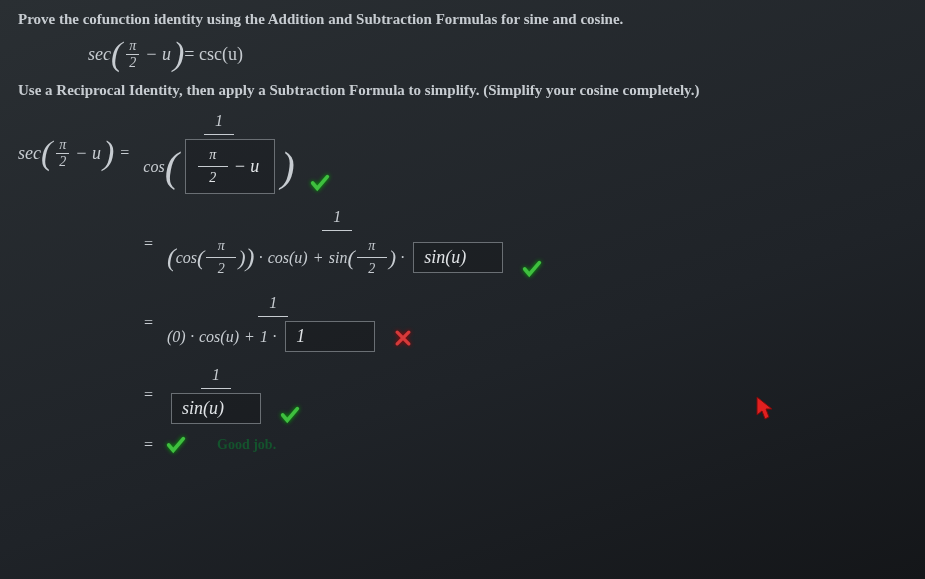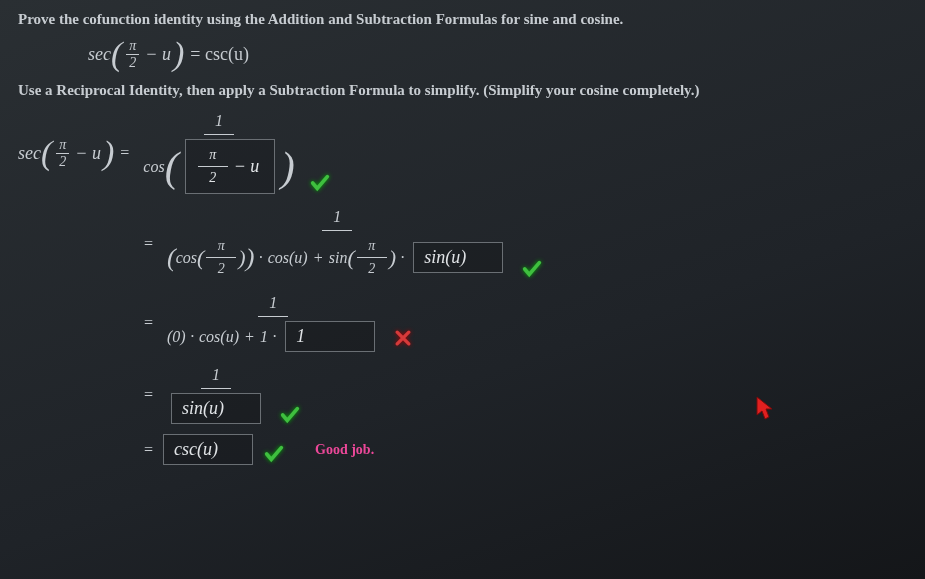--- a/index.html
+++ b/index.html
@@ -40,21 +40,21 @@
     font-style: italic;
     font-size: 18px;
     color: #e0e3e6;
     margin: 0 4px;
   }
 
   .check-icon, .cross-icon { width: 22px; height: 22px; display:inline-block; margin-left: 6px; position:relative; }
   .check-icon svg { filter: drop-shadow(0 0 2px #0a0); }
   .cross-icon svg { filter: drop-shadow(0 0 2px #a00); }
 
-  .goodjob { color: #ec4899; font-weight: bold; font-size: 14px; font-style: normal; margin-left: 30px; }
+  .goodjob { color: #14532d; font-weight: bold; font-size: 14px; font-style: normal; margin-left: 30px; }
 
   .eq { margin: 0 6px; font-style: normal; }
   .dot { margin: 0 4px; font-style: normal; }
   .plus { margin: 0 6px; font-style: normal; }
 
   .cursor-pointer {
     position: absolute;
     right: 150px;
     top: 395px;
   }
@@ -67,21 +67,21 @@
 <div class="formula-row indent1">
   <span class="math">
     <span>sec</span>
     <span class="paren parenL">(</span>
     <span class="frac">
       <span class="num">π</span>
       <span class="den">2</span>
     </span>
     <span style="margin-left:4px;">− u</span>
     <span class="paren parenR">)</span>
-    <span style="margin-left:6px;font-style:normal;">= csc(u)</span>
+    <span style="font-style:normal;">= csc(u)</span>
   </span>
 </div>
 
 <div class="prompt-text" style="margin-top:10px;">Use a Reciprocal Identity, then apply a Subtraction Formula to simplify. (Simplify your cosine completely.)</div>
 
 <div class="formula-row" style="margin-top:6px;">
   <span class="math">
     <span>sec</span>
     <span class="paren parenL">(</span>
     <span class="frac">
@@ -180,21 +180,20 @@
   </span>
   <span class="check-icon" style="align-self:flex-end;margin-bottom:2px;">
     <svg viewBox="0 0 24 24" width="22" height="22">
         <path d="M4 12 L9 18 L20 5" stroke="#3fbf3f" stroke-width="4" fill="none" stroke-linecap="round"></path>
       </svg>
   </span>
 </div>
 
 <div class="formula-row indent2" style="margin-top:4px;">
   <span class="eq">=</span>
-  <span class="answer-box">csc(u)</span>
   <span class="check-icon" style="align-self:flex-end;">
     <svg viewBox="0 0 24 24" width="22" height="22">
         <path d="M4 12 L9 18 L20 5" stroke="#3fbf3f" stroke-width="4" fill="none" stroke-linecap="round"></path>
       </svg>
   </span>
   <span class="goodjob">Good job.</span>
 </div>
 
 <span class="cursor-pointer">
   <svg width="20" height="26" viewBox="0 0 20 26">

